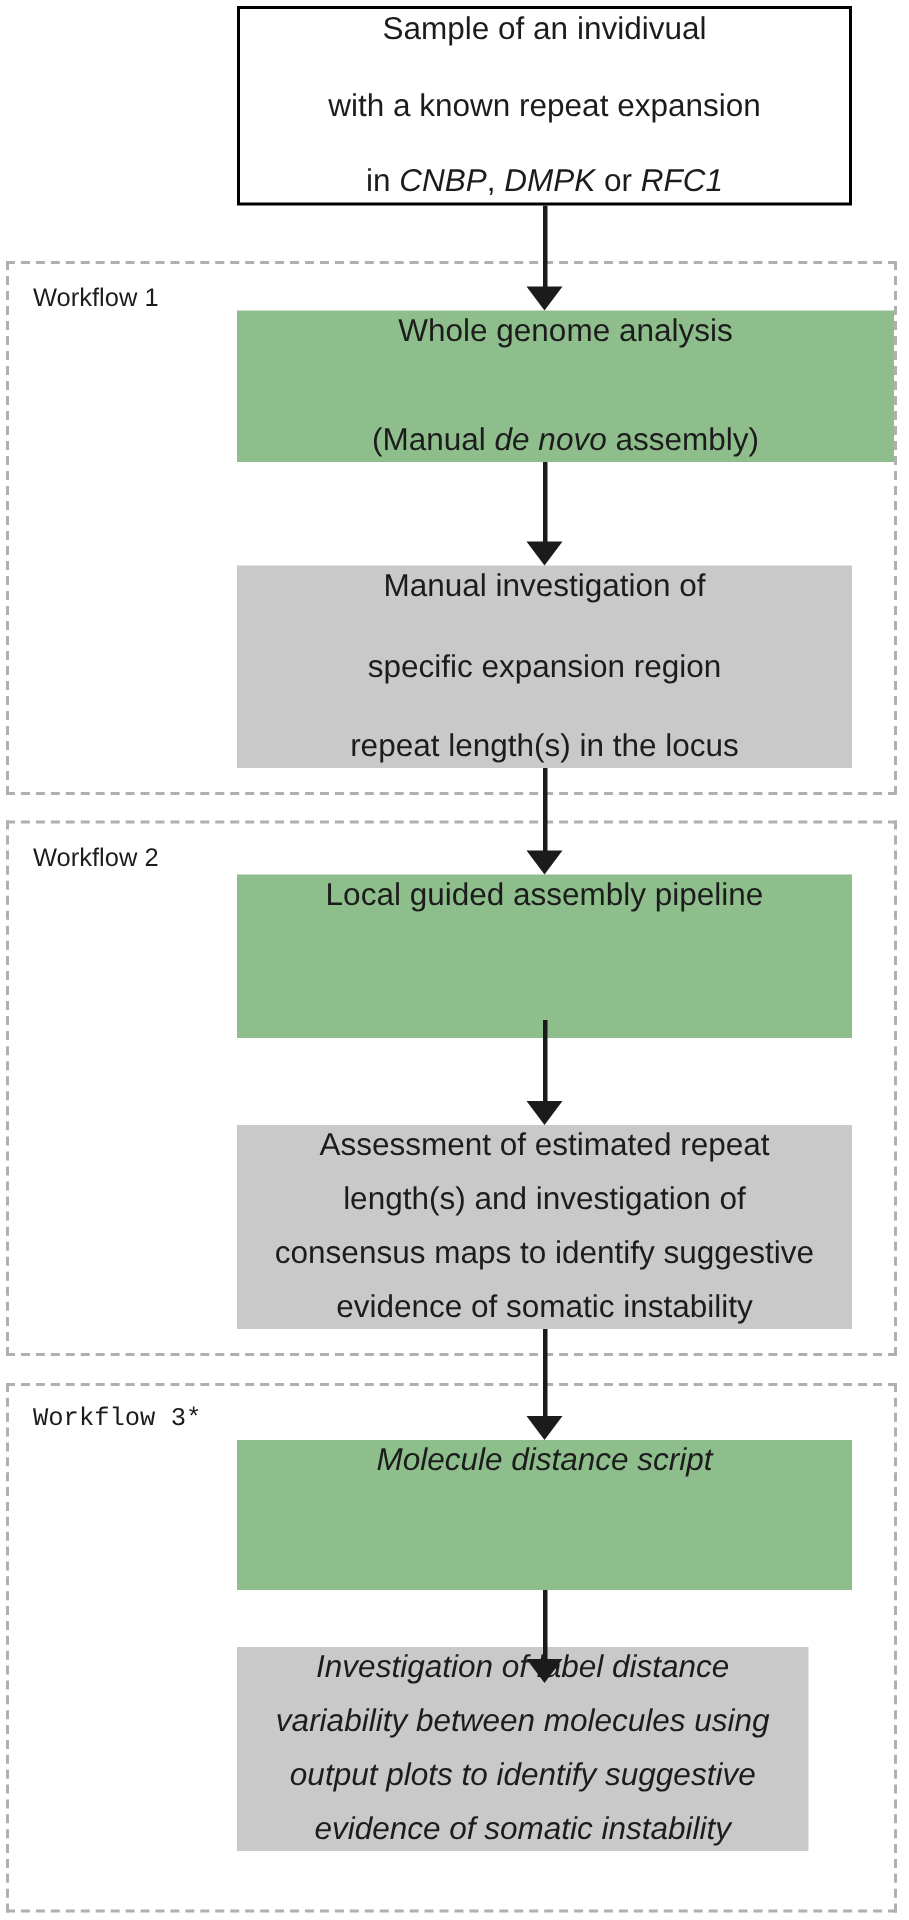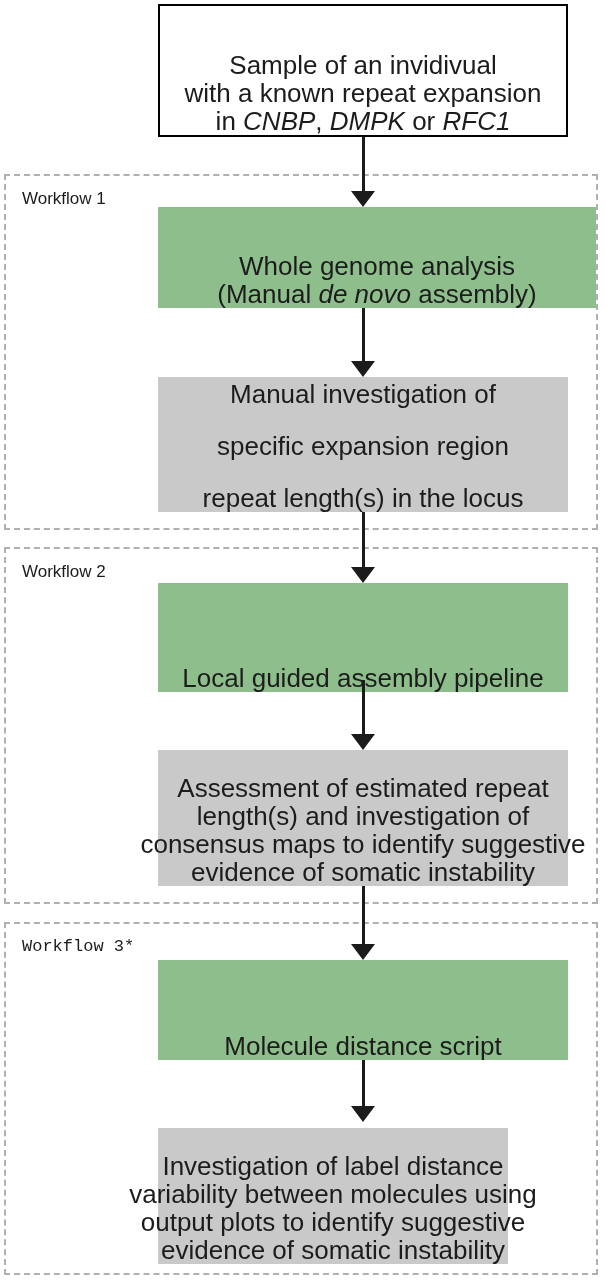--- a/index.html
+++ b/index.html
@@ -10,41 +10,41 @@
     background: var(--background, #ffffff);
     font-family: "Liberation Sans", "DejaVu Sans", sans-serif;
     color: var(--text, #1c1c1c);
     overflow: hidden;
   }
   .box {
     position: absolute;
     box-sizing: border-box;
     display: flex;
     flex-direction: column;
-    justify-content: flex-end;
+    justify-content: space-between;
     align-items: center;
     text-align: center;
-    font-size: 26px;
+    font-size: 21px;
     line-height: 28px;
   }
   .line { white-space: nowrap; }
   .it { font-style: italic; }
   .top-box {
     border: 2px solid var(--box-border, #000000);
     background: var(--background, #ffffff);
     left: 158px; top: 4px; width: 410px; height: 133px;
   }
   .green { background: var(--green-box, #8ebe8c); }
   .gray  { background: var(--gray-box, #c9c9c9); }
   .g1 { left: 158px; top: 207px;  width: 438px; height: 101px; }
   .y1 { left: 158px; top: 377px;  width: 410px; height: 135px; gap: 24px; }
   .g2 { left: 158px; top: 583px;  width: 410px; height: 109px;  }
   .y2 { left: 158px; top: 750px;  width: 410px; height: 136px; }
-  .g3 { left: 158px; top: 960px;  width: 410px; height: 100px; }
-  .y3 { left: 158px; top: 1128px; width: 350px; height: 136px; }
+  .g3 { left: 158px; top: 960px;  width: 410px; height: 100px; font-style: italic; }
+  .y3 { left: 158px; top: 1098px; width: 381px; height: 136px; font-style: italic; }
   .wf {
     position: absolute;
     box-sizing: border-box;
     border: 2px dashed var(--dashed-border, #b0b0b0);
     left: 4px; width: 594px;
     background: transparent;
   }
   .wf1 { top: 174px; height: 356px; }
   .wf2 { top: 547px; height: 357px; }
   .wf3 { top: 922px; height: 353px; font-family: Liberation Mono, monospace; }

